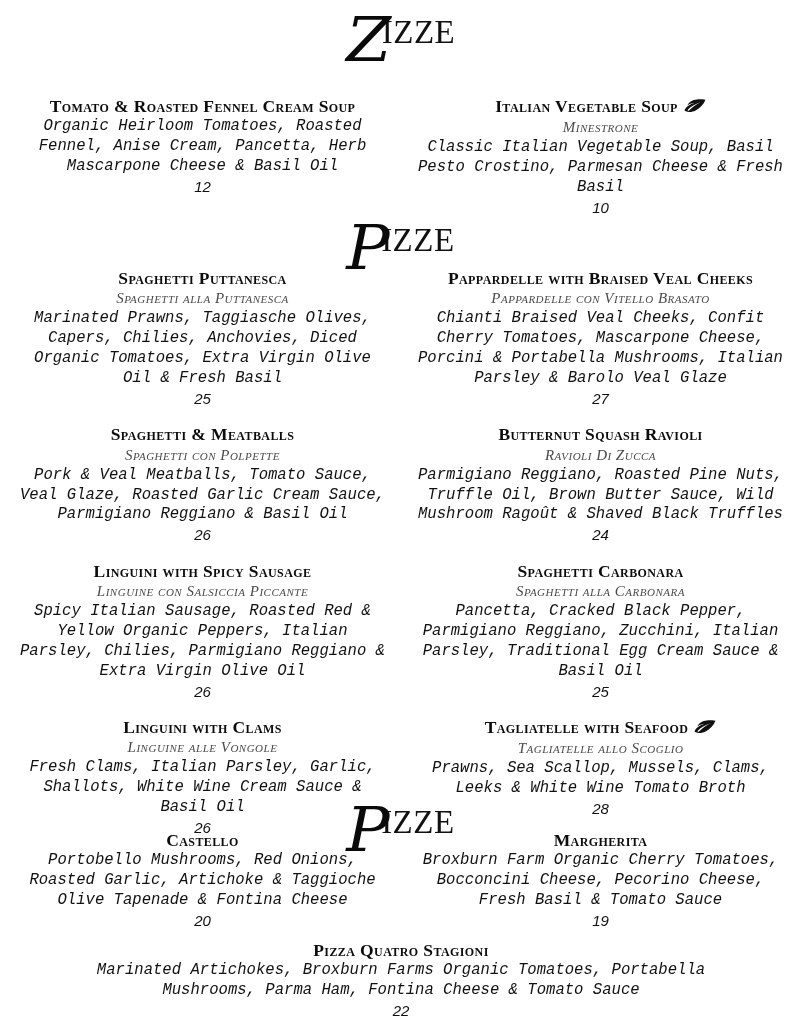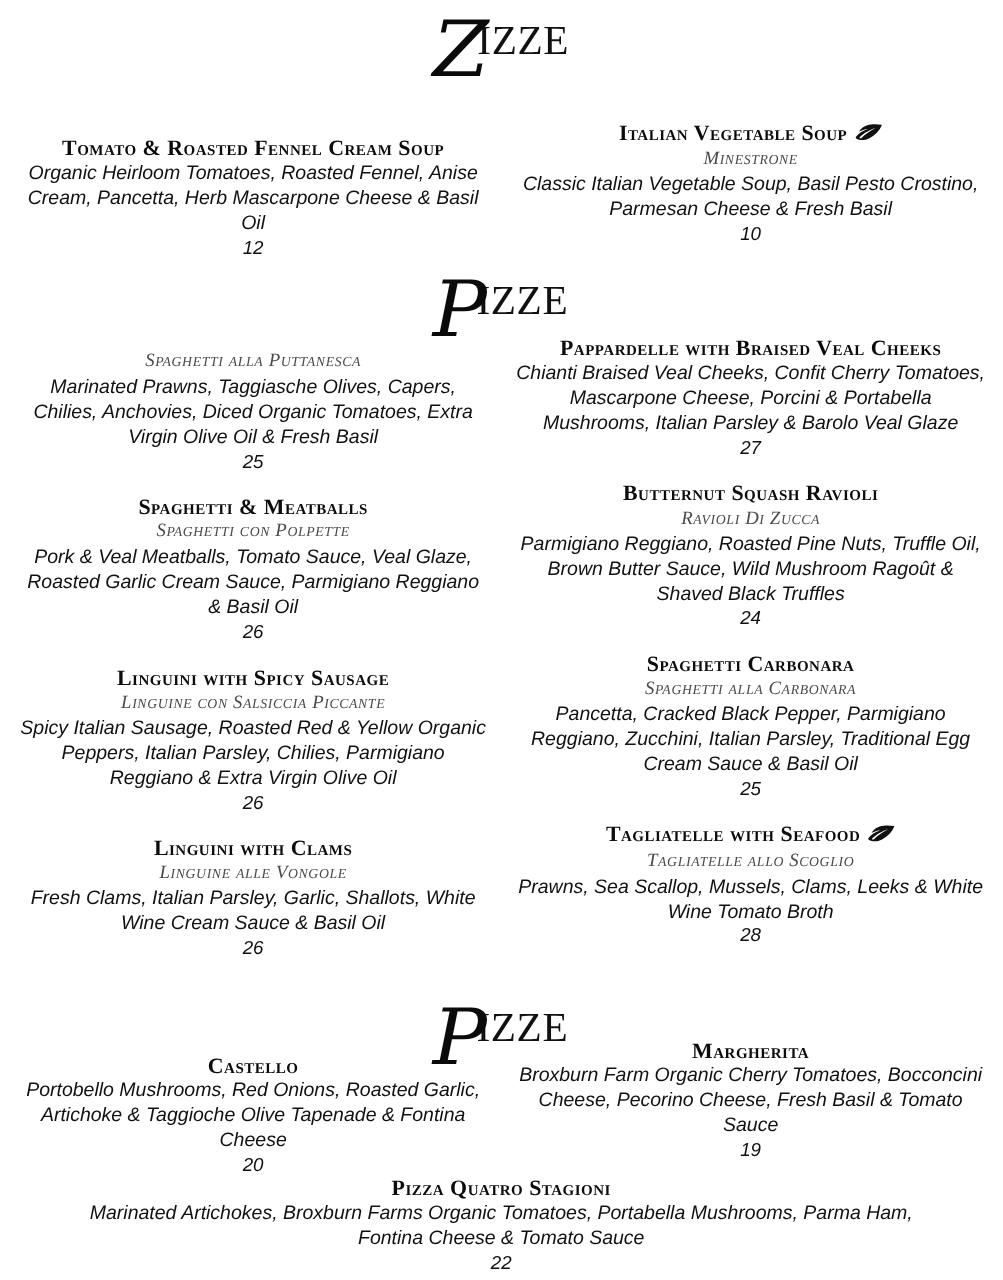--- a/index.html
+++ b/index.html
@@ -55,21 +55,21 @@
   
   .cols {
     display: flex;
     width: 100%;
   }
   .col {
     width: 50%;
     box-sizing: border-box;
     padding: 0 10px;
   }
-  .col-left  { padding-left: 16px;  padding-right: 12px; margin-top: 12px; }
+  .col-left  { padding-left: 16px;  padding-right: 12px; }
   .col-right { padding-left: 12px;  padding-right: 14px; }
 
   
   .dish {
     text-align: center;
     margin-bottom: 16px;
   }
   .dish-name {
     font-family: "Liberation Serif", "DejaVu Serif", serif;
     font-weight: bold;
@@ -90,21 +90,21 @@
     font-family: "Liberation Serif", "DejaVu Serif", serif;
     font-style: italic;
     font-variant: small-caps;
     font-size: 15px;
     letter-spacing: 0.5px;
     color: #4a4a4a;
     line-height: 1.2;
     margin-bottom: 2px;
   }
   .dish-desc {
-    font-family: Liberation Sans, sans-serif;
+    font-family: Liberation Mono, monospace;
     font-style: italic;
     font-size: 15.6px;
     line-height: 1.28;
     color: #111;
   }
   .dish-price {
     font-family: Liberation Sans, sans-serif;
     font-style: italic;
     font-size: 15px;
     color: #111;
@@ -156,20 +156,21 @@
   </div>
 
   <div class="section-head" id="pasta-head">
     <span class="drop">P</span><span class="rest">IZZE</span>
   </div>
 
   <div class="cols" id="pasta-body">
     <div class="col col-left">
 
       <div class="dish">
+        <div class="dish-name">Spaghetti Puttanesca</div>
         <div class="dish-sub">Spaghetti alla Puttanesca</div>
         <div class="dish-desc">Marinated Prawns, Taggiasche Olives, Capers, Chilies, Anchovies, Diced Organic Tomatoes, Extra Virgin Olive Oil &amp; Fresh Basil</div>
         <div class="dish-price">25</div>
       </div>
 
       <div class="dish">
         <div class="dish-name">Spaghetti &amp; Meatballs</div>
         <div class="dish-sub">Spaghetti con Polpette</div>
         <div class="dish-desc">Pork &amp; Veal Meatballs, Tomato Sauce, Veal Glaze, Roasted Garlic Cream Sauce, Parmigiano Reggiano &amp; Basil Oil</div>
         <div class="dish-price">26</div>
@@ -187,20 +188,21 @@
         <div class="dish-sub">Linguine alle Vongole</div>
         <div class="dish-desc">Fresh Clams, Italian Parsley, Garlic, Shallots, White Wine Cream Sauce &amp; Basil Oil</div>
         <div class="dish-price">26</div>
       </div>
 
     </div>
     <div class="col col-right">
 
       <div class="dish">
         <div class="dish-name">Pappardelle with Braised Veal Cheeks</div>
+        <div class="dish-sub">Pappardelle con Vitello Brasato</div>
         <div class="dish-desc">Chianti Braised Veal Cheeks, Confit Cherry Tomatoes, Mascarpone Cheese, Porcini &amp; Portabella Mushrooms, Italian Parsley &amp; Barolo Veal Glaze</div>
         <div class="dish-price">27</div>
       </div>
 
       <div class="dish">
         <div class="dish-name">Butternut Squash Ravioli</div>
         <div class="dish-sub">Ravioli Di Zucca</div>
         <div class="dish-desc">Parmigiano Reggiano, Roasted Pine Nuts, Truffle Oil, Brown Butter Sauce, Wild Mushroom Ragoût &amp; Shaved Black Truffles</div>
         <div class="dish-price">24</div>
       </div>

